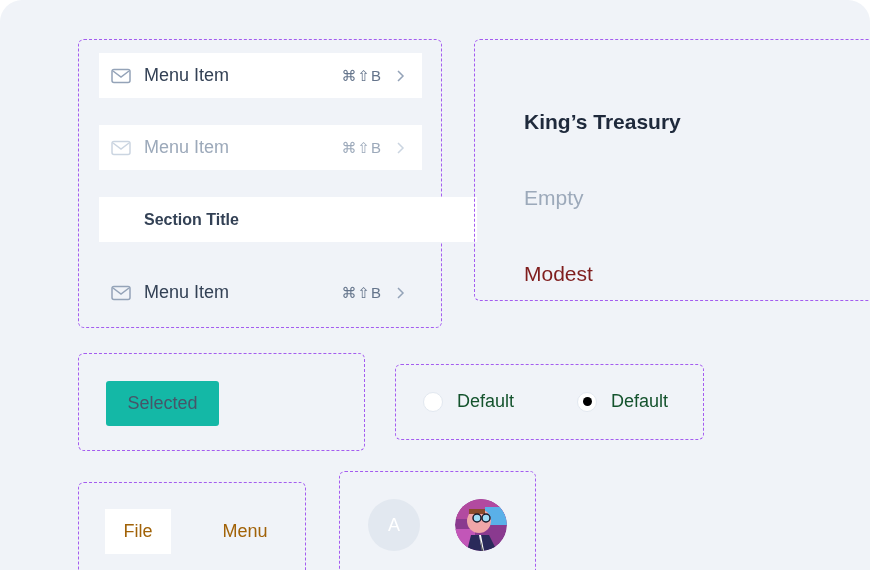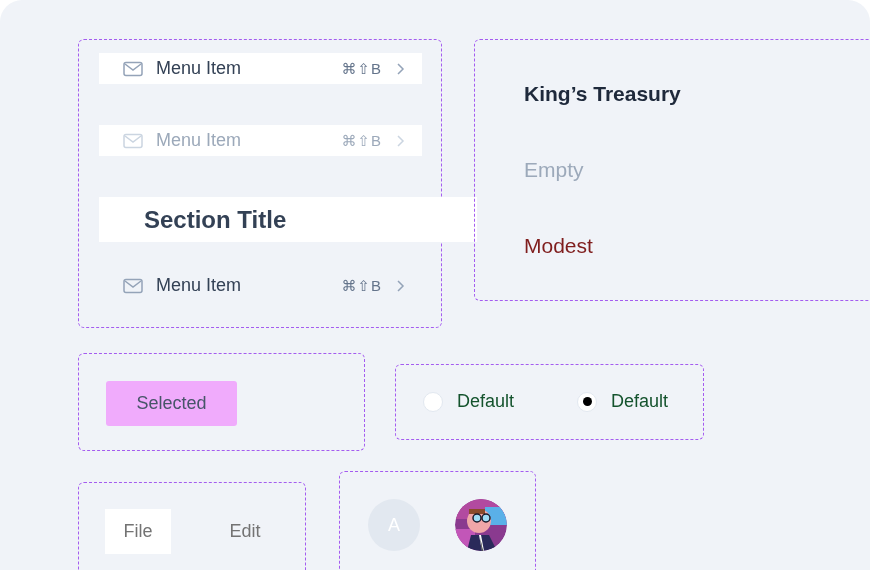--- a/index.html
+++ b/index.html
@@ -1,32 +1,32 @@
 <!DOCTYPE html>
 <html><head>
   <meta charset="utf-8">
   <style>
     html, body { margin: 0; padding: 0; background: #ffffff; }
     body { width: 870px; height: 570px; overflow: hidden; position: relative; font-family: "Liberation Sans", "DejaVu Sans", sans-serif; }
     .canvas { position: absolute; left: 0; top: 0; width: 870px; height: 600px; background: #f0f3f8; border-radius: 22px; }
     .frame { position: absolute; box-sizing: border-box; border: 1.5px dashed #a45cf0; border-radius: 6px; }
-    .menu-item { position: absolute; left: 20px; width: 323px; height: 31px; display: flex; align-items: center; box-sizing: border-box; padding-left: 24px; }
+    .menu-item { position: absolute; left: 20px; width: 323px; height: 45px; display: flex; align-items: center; box-sizing: border-box; padding-left: 12px; }
     .menu-item.white { background: #ffffff; }
     .menu-item .mail { width: 20px; height: 16px; margin-right: 13px; }
     .menu-item .label { font-size: 18px; color: #334155; flex: 1; }
     .menu-item .shortcut { font-size: 15px; color: #64748b; margin-right: 14px; letter-spacing: 1px; }
     .menu-item .chev { width: 10px; height: 14px; margin-right: 16px; }
     .menu-item.disabled .label, .menu-item.disabled .shortcut { color: #9ca9ba; }
-    .section { position: absolute; left: 20px; width: 378px; height: 45px; background: #ffffff; display: flex; align-items: center; padding-left: 45px; box-sizing: border-box; font-size: 24px; font-weight: bold; color: #334155; }
-    .tx { position: absolute; left: 49px; font-size: 21px; }
+    .section { position: absolute; left: 20px; width: 378px; height: 45px; background: #ffffff; display: flex; align-items: center; padding-left: 45px; box-sizing: border-box; font-size: 16px; font-weight: bold; color: #334155; }
+    .tx { position: absolute; left: 49px; font-size: 21px; margin-top: 28px; }
     .seg { position: absolute; height: 45px; display: flex; align-items: center; justify-content: center; font-size: 18px; color: #475569; }
     .radio { position: absolute; display: flex; align-items: center; font-size: 18px; color: #14532d; }
     .radio .dot { width: 18px; height: 18px; border-radius: 50%; background: #ffffff; border: 1px solid #e2e8f0; margin-right: 14px; display: flex; align-items: center; justify-content: center; }
     .radio .dot .inner { width: 9px; height: 9px; border-radius: 50%; background: #000; }
-    .tab { position: absolute; height: 45px; display: flex; align-items: center; justify-content: center; font-size: 18px; color: #737373; }
+    .tab { position: absolute; height: 45px; display: flex; align-items: center; justify-content: center; font-size: 18px; color: #a16207; }
     .avatar { position: absolute; width: 52px; height: 52px; border-radius: 50%; }
   </style>
 </head>
 <body>
 
 <div class="canvas">
 
   <div class="frame" style="left:78px; top:39px; width:364px; height:289px;">
     <div class="menu-item white" style="top:13px;">
       <svg class="mail" viewBox="0 0 20 16">
@@ -64,39 +64,39 @@
     </div>
   </div>
 
   <div class="frame" style="left:474px; top:39px; width:420px; height:262px;">
     <div class="tx" style="top:42px; font-weight:bold; color:#1e293b;">King’s Treasury</div>
     <div class="tx" style="top:118px; color:#9ca9ba;">Empty</div>
     <div class="tx" style="top:194px; color:#7f1d1d;">Modest</div>
   </div>
 
   <div class="frame" style="left:78px; top:353px; width:287px; height:98px;">
-    <div class="seg" style="left:27px; top:27px; width:131px; background:#f0abfc; border-radius:3px;">Selected</div>
+    <div class="seg" style="left:27px; top:27px; width:113px; background:#14b8a6; border-radius:3px;">Selected</div>
   </div>
 
   <div class="frame" style="left:395px; top:364px; width:309px; height:76px;">
     <div class="radio" style="left:27px; top:26px;">
       <span class="dot"></span>
       <span>Default</span>
     </div>
     <div class="radio" style="left:181px; top:26px;">
       <span class="dot">
           <span class="inner"></span>
         </span>
       <span>Default</span>
     </div>
   </div>
 
   <div class="frame" style="left:78px; top:482px; width:228px; height:120px;">
     <div class="tab" style="left:26px; top:26px; width:66px; background:#ffffff;">File</div>
-    <div class="tab" style="left:133px; top:26px; width:66px;">Edit</div>
+    <div class="tab" style="left:133px; top:26px; width:66px;">Menu</div>
   </div>
 
   <div class="frame" style="left:339px; top:471px; width:197px; height:130px;">
     <div class="avatar" style="left:28px; top:27px; background:#e2e8f0; display:flex; align-items:center; justify-content:center;">
       <span style="color:#ffffff; font-size:18px;">A</span>
     </div>
     <div class="avatar" style="left:115px; top:27px; overflow:hidden;">
       <svg width="52" height="52" viewBox="0 0 52 52">
         <defs>
             <clipPath id="c">

